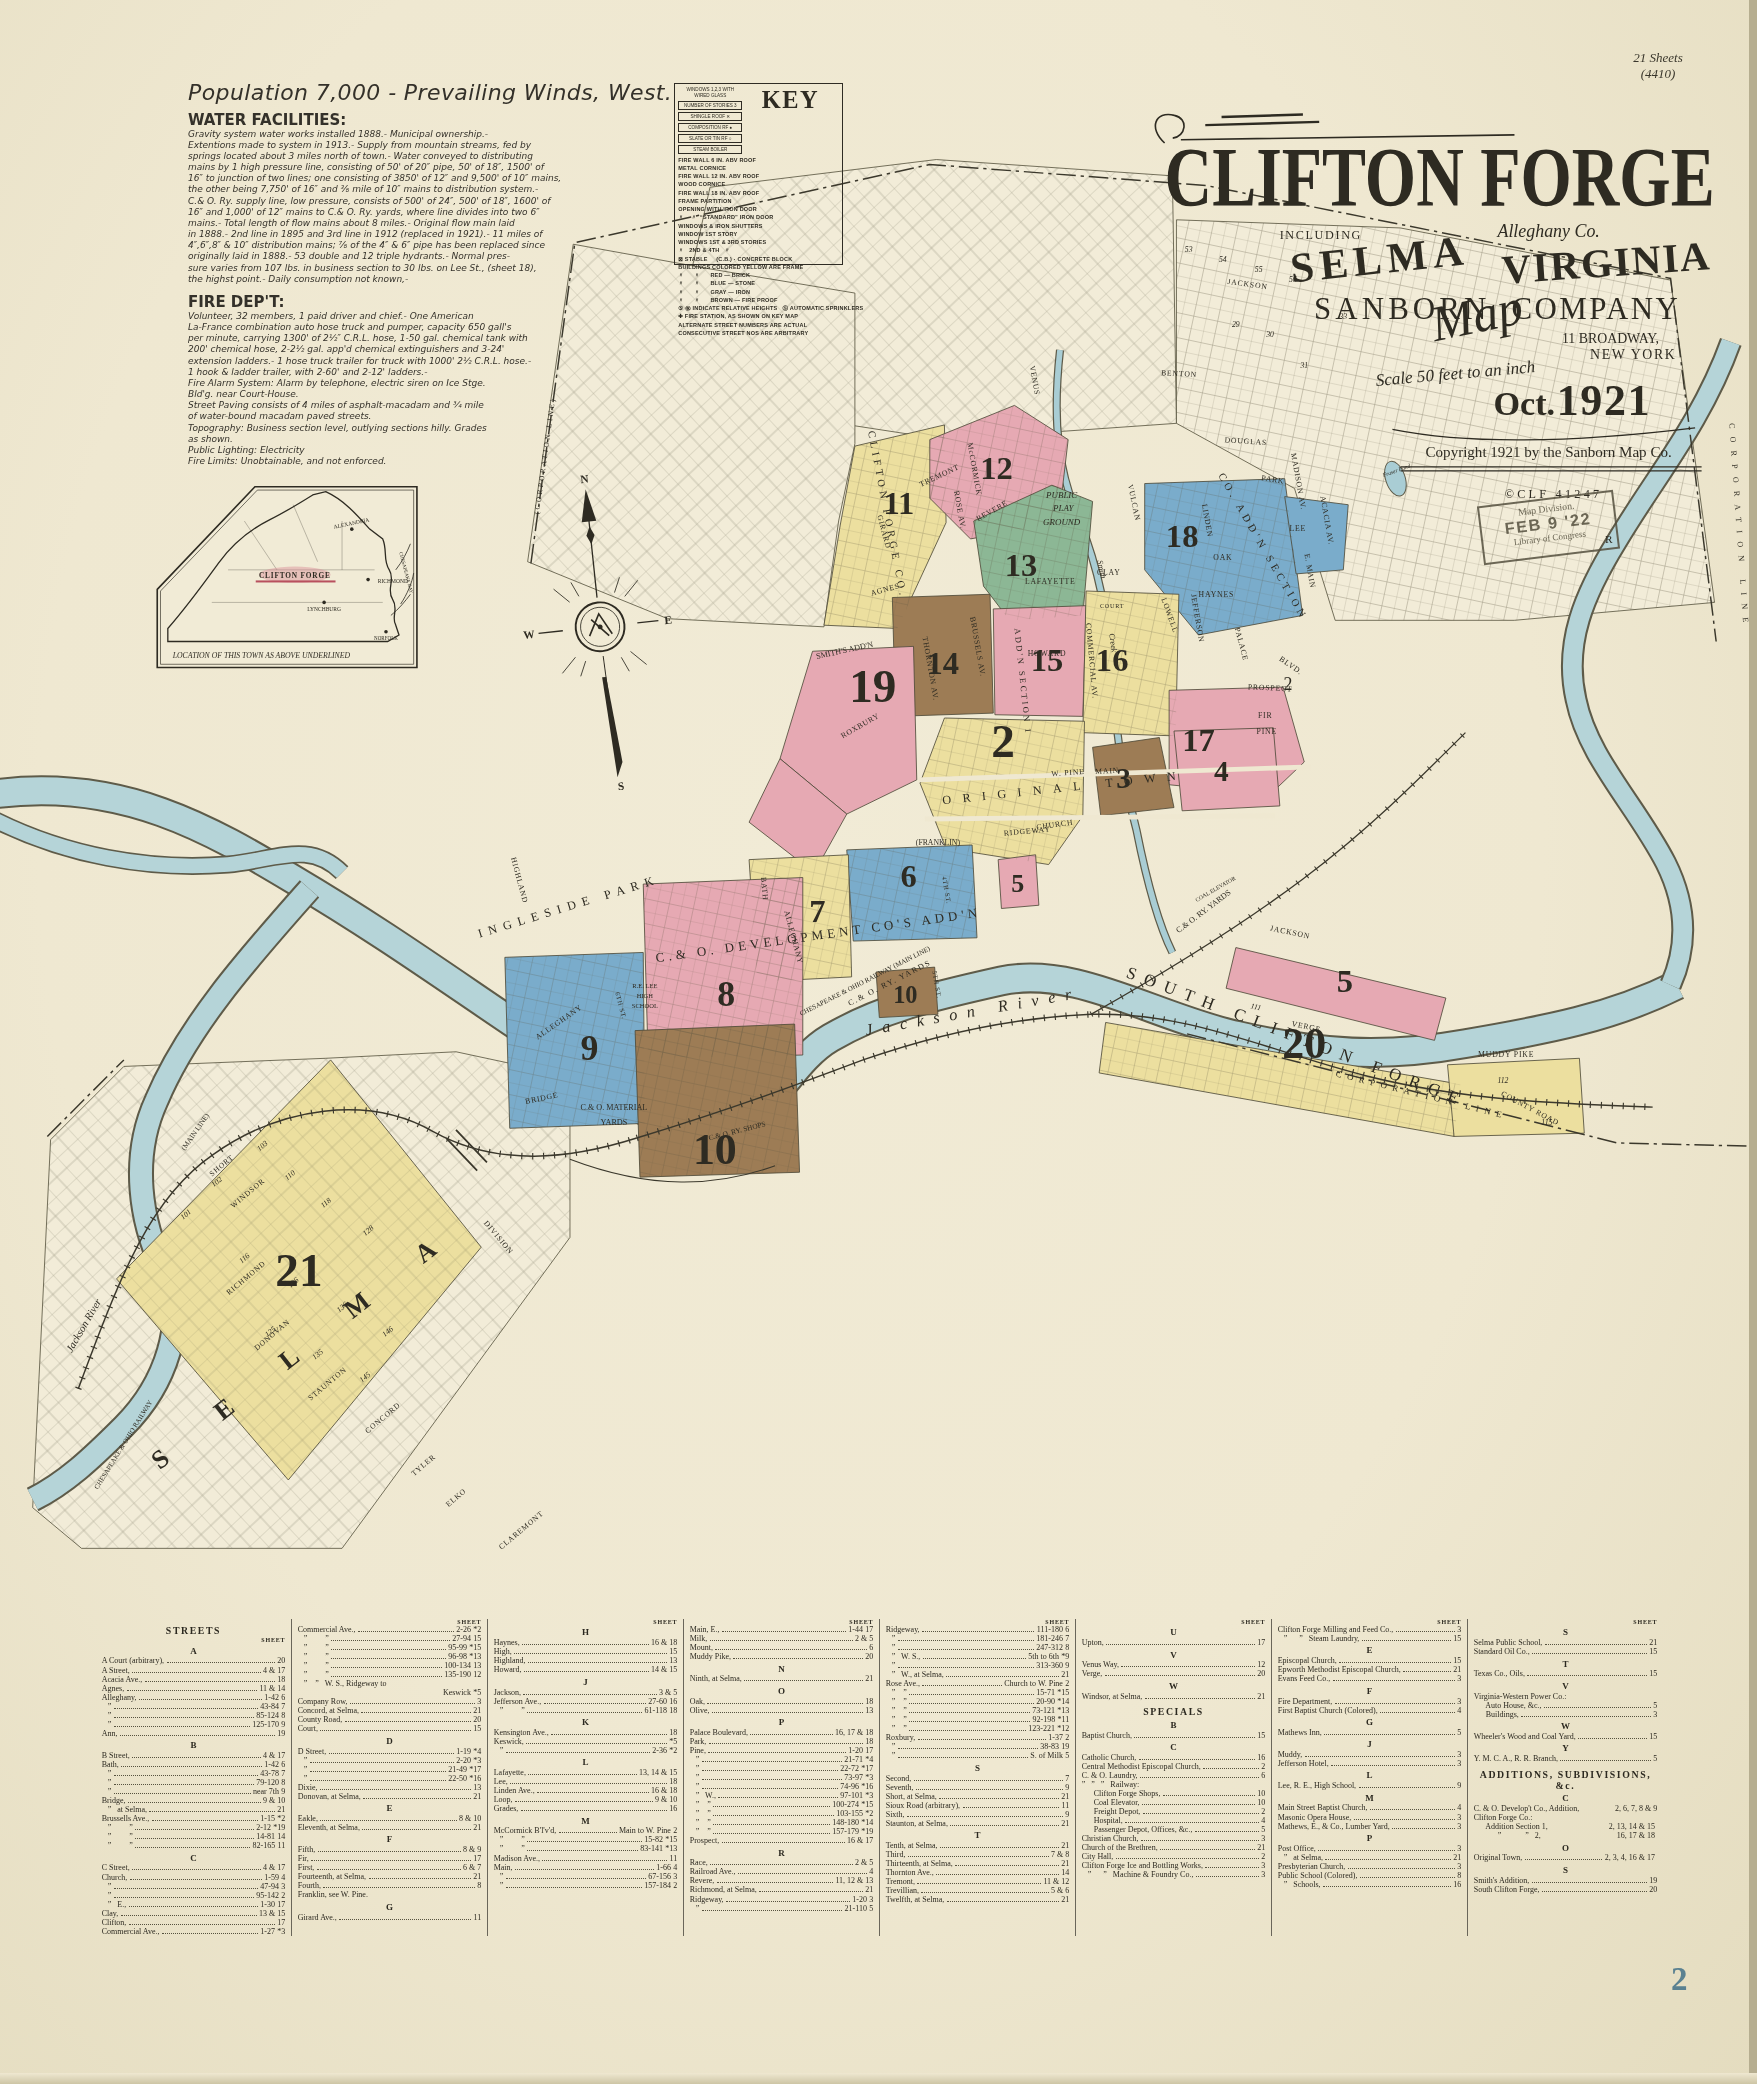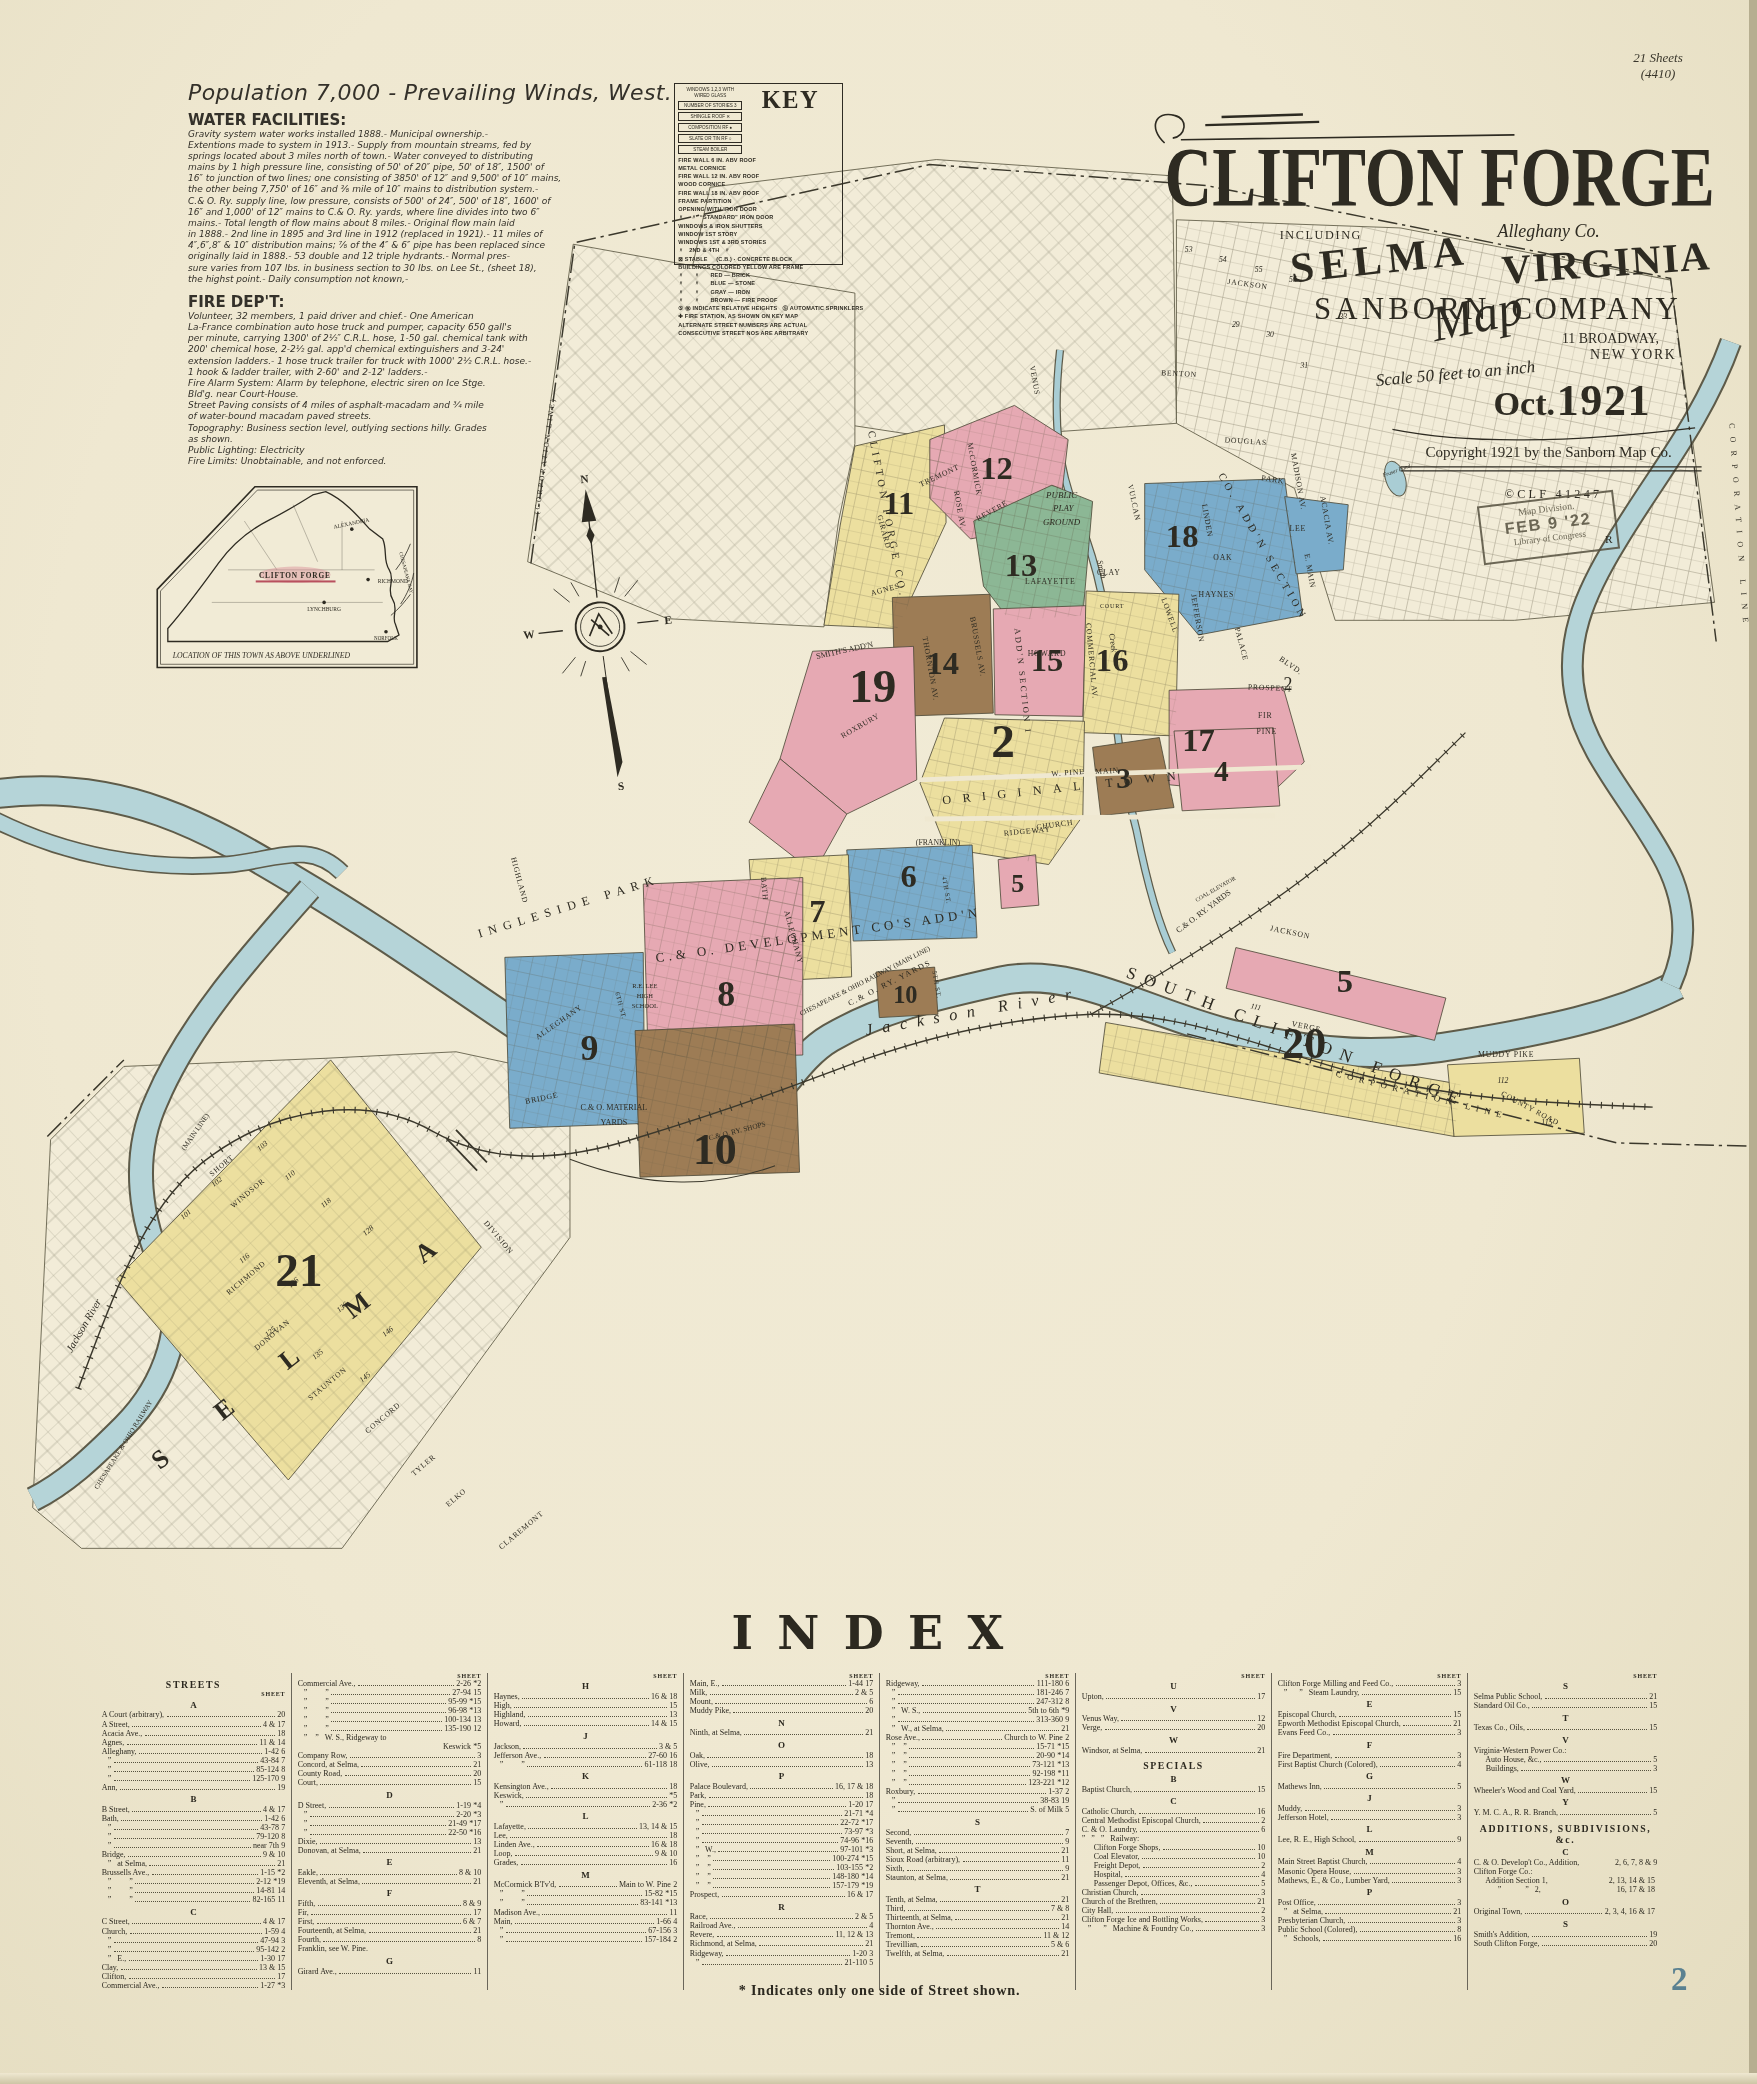--- a/index.html
+++ b/index.html
@@ -456,21 +456,20 @@
     <div>(4410)</div>
   </div>
 
   <div id="stamp" class="abs">
     <div class="s1">Map Division.</div>
     <div class="s2">FEB 9 '22</div>
     <div class="s3">Library of Congress</div>
   </div>
 
   <div id="index" class="abs">
-    <div class="ix-title">INDEX</div>
     <div class="ix-cols">
       <div class="ix-col">
           <div class="ix-h">STREETS</div>
           <div class="ix-sl">SHEET</div>
           <div class="ix-l">A</div>
           <div class="ix-e">
             <span class="n">A Court (arbitrary),</span>
             <span class="ld"></span>
             <span class="s">20</span>
           </div>
@@ -1498,21 +1497,20 @@
             <span class="ld"></span>
             <span class="s">19</span>
           </div>
           <div class="ix-e">
             <span class="n">South Clifton Forge,</span>
             <span class="ld"></span>
             <span class="s">20</span>
           </div>
         </div>
     </div>
-    <div class="ix-foot">* Indicates only one side of Street shown.</div>
   </div>
 
   <div id="pagenum" class="abs">2</div>
 
   <div class="abs edge-r"></div>
   <div class="abs edge-b"></div>
 </div>
 
 
 </body></html>

